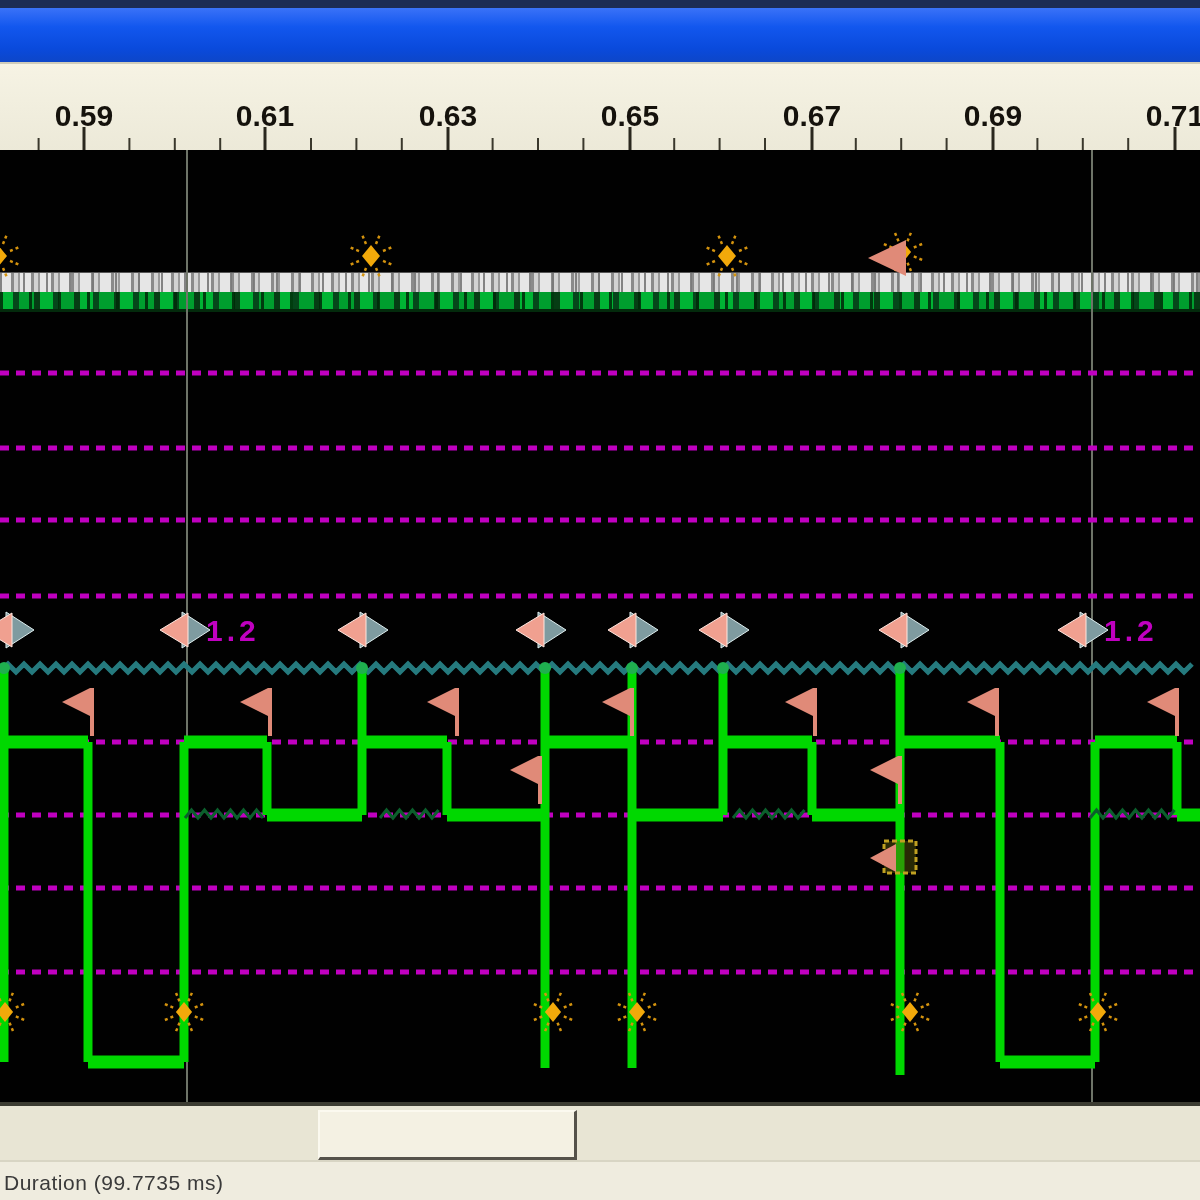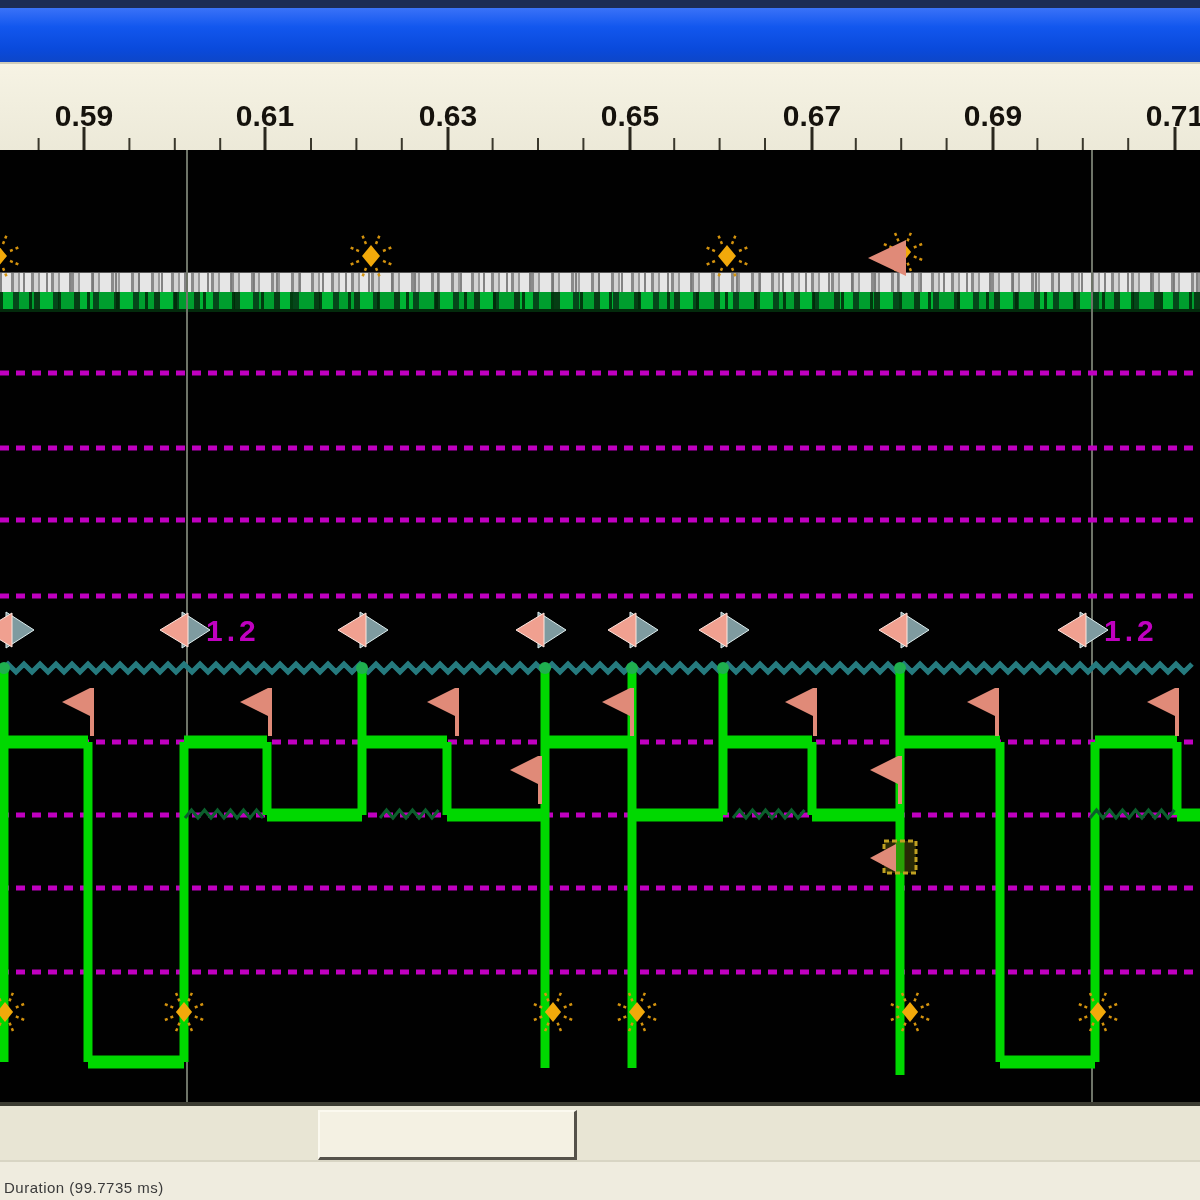--- a/index.html
+++ b/index.html
@@ -40,21 +40,21 @@
     position:absolute;left:318px;top:4px;width:254px;height:45px;
     background:#f4f1e3;
     border-top:2px solid #fbf9ef;border-left:2px solid #fbf9ef;
     border-right:3px solid #55524a;border-bottom:3px solid #55524a;
   }
   .statusbar{
     position:absolute;left:0;top:1160px;width:1200px;height:40px;
     background:#efecdf;border-top:2px solid #d8d5c4;
   }
   .status-text{
-    position:absolute;left:4px;top:9px;font-size:15px;color:#3a3a3a;letter-spacing:.5px;margin-top:8px;
+    position:absolute;left:4px;top:9px;font-size:21px;color:#3a3a3a;letter-spacing:.5px;
   }
   svg.overlay{position:absolute;left:0;top:0;width:1200px;height:1200px;pointer-events:none;}
 </style>
 </head>
 <body>
 
 <div class="screen">
   <div class="titlebar-border"></div>
   <div class="titlebar"></div>
   <div class="ruler"></div>

